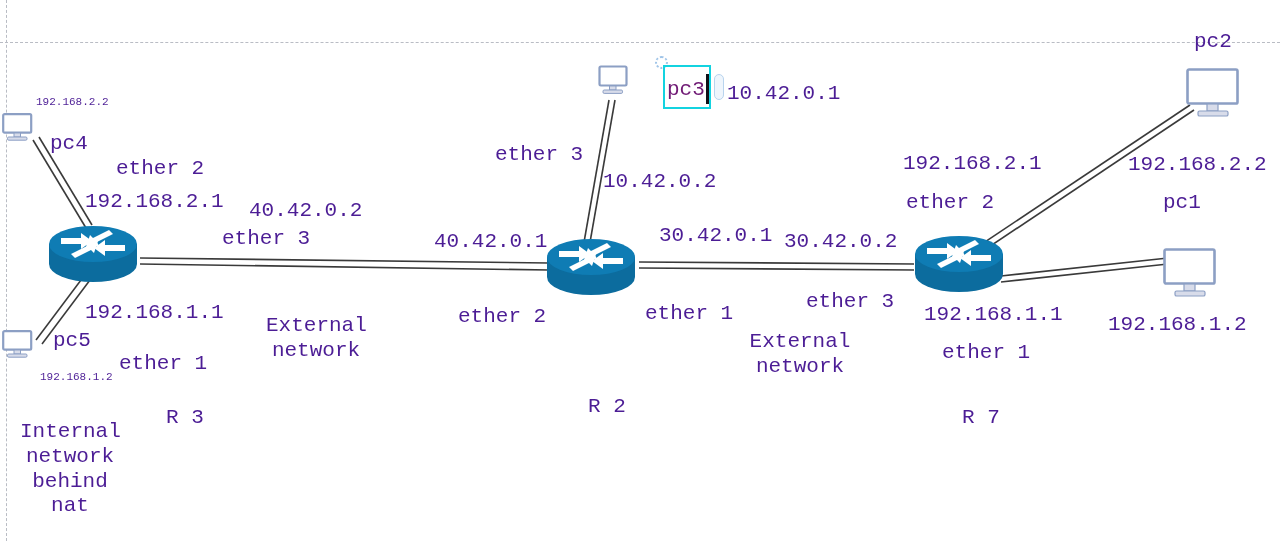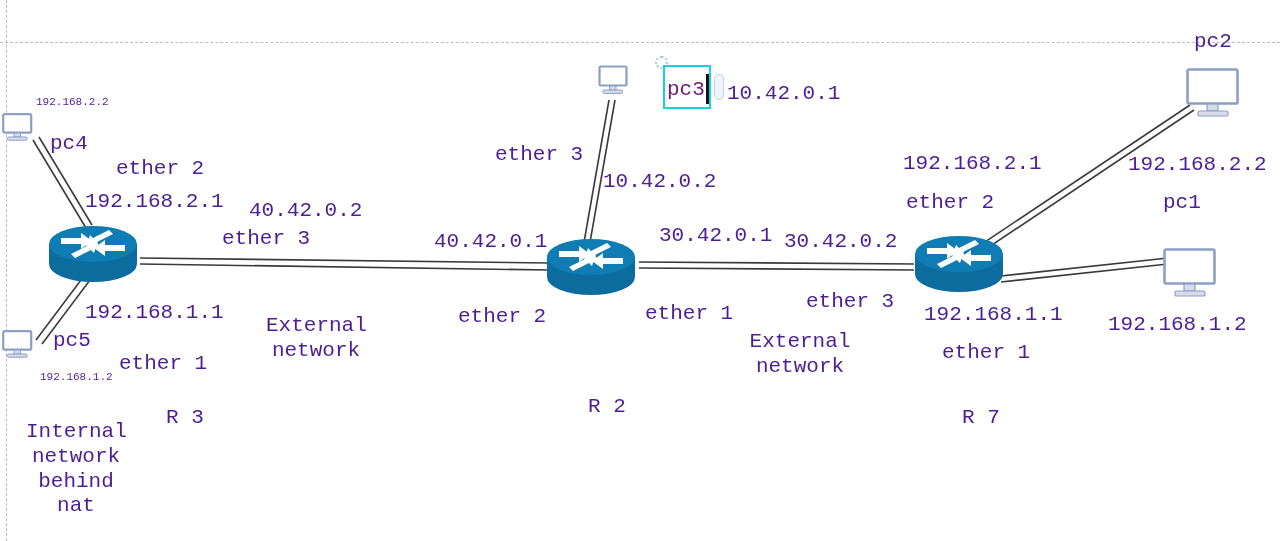--- a/index.html
+++ b/index.html
@@ -226,21 +226,21 @@
   <div class="lbl big" style="left:85px; top:190px;">192.168.2.1</div>
   <div class="lbl big" style="left:249px; top:199px;">40.42.0.2</div>
   <div class="lbl big" style="left:222px; top:227px;">ether 3</div>
   <div class="lbl big" style="left:85px; top:301px;">192.168.1.1</div>
   <div class="lbl big" style="left:53px; top:329px;">pc5</div>
   <div class="lbl big" style="left:119px; top:352px;">ether 1</div>
   <div class="lbl small" style="left:40px; top:371px;">192.168.1.2</div>
   <div class="lbl big ctr" style="left:266px; top:314px; width:100px;">External
 network</div>
   <div class="lbl big" style="left:166px; top:406px;">R 3</div>
-  <div class="lbl big ctr" style="left:26px; top:420px; width:100px;">Internal
+  <div class="lbl big ctr" style="left:20px; top:420px; width:100px;">Internal
 network
 behind
 nat</div>
 
   <div class="lbl big" style="left:434px; top:230px;">40.42.0.1</div>
   <div class="lbl big" style="left:458px; top:305px;">ether 2</div>
   <div class="lbl big" style="left:495px; top:143px;">ether 3</div>
   <div class="lbl big" style="left:603px; top:170px;">10.42.0.2</div>
   <div class="lbl big" style="left:659px; top:224px;">30.42.0.1</div>
   <div class="lbl big" style="left:645px; top:302px;">ether 1</div>

